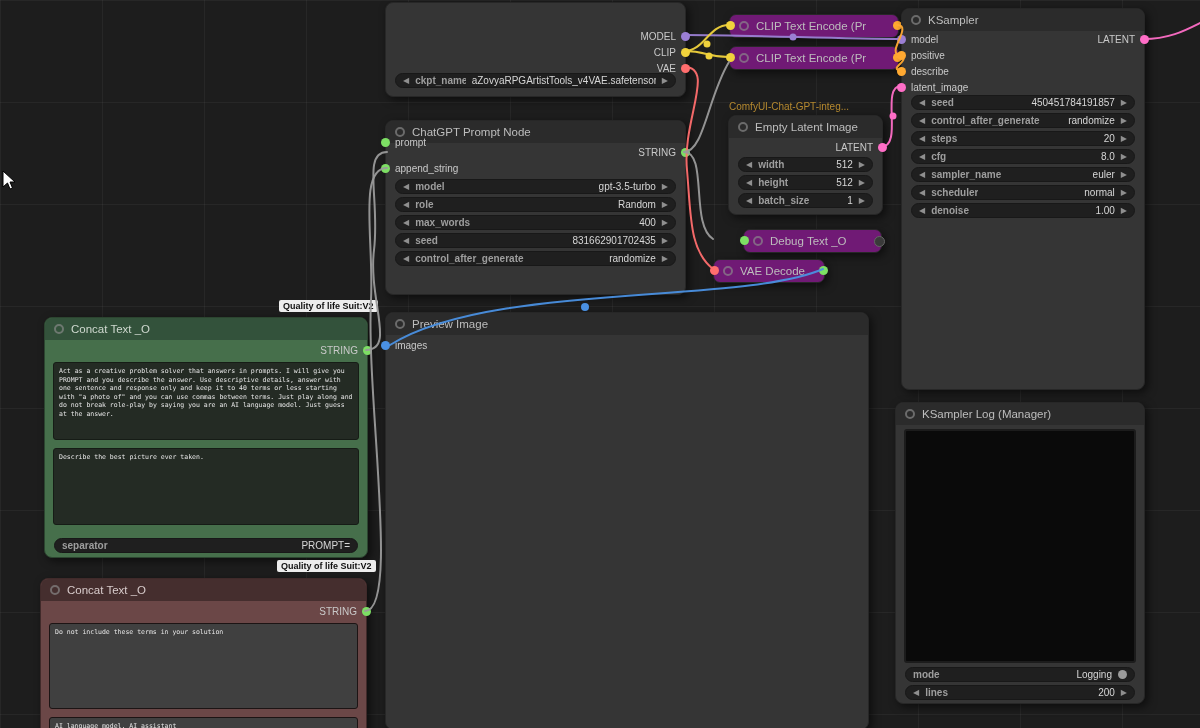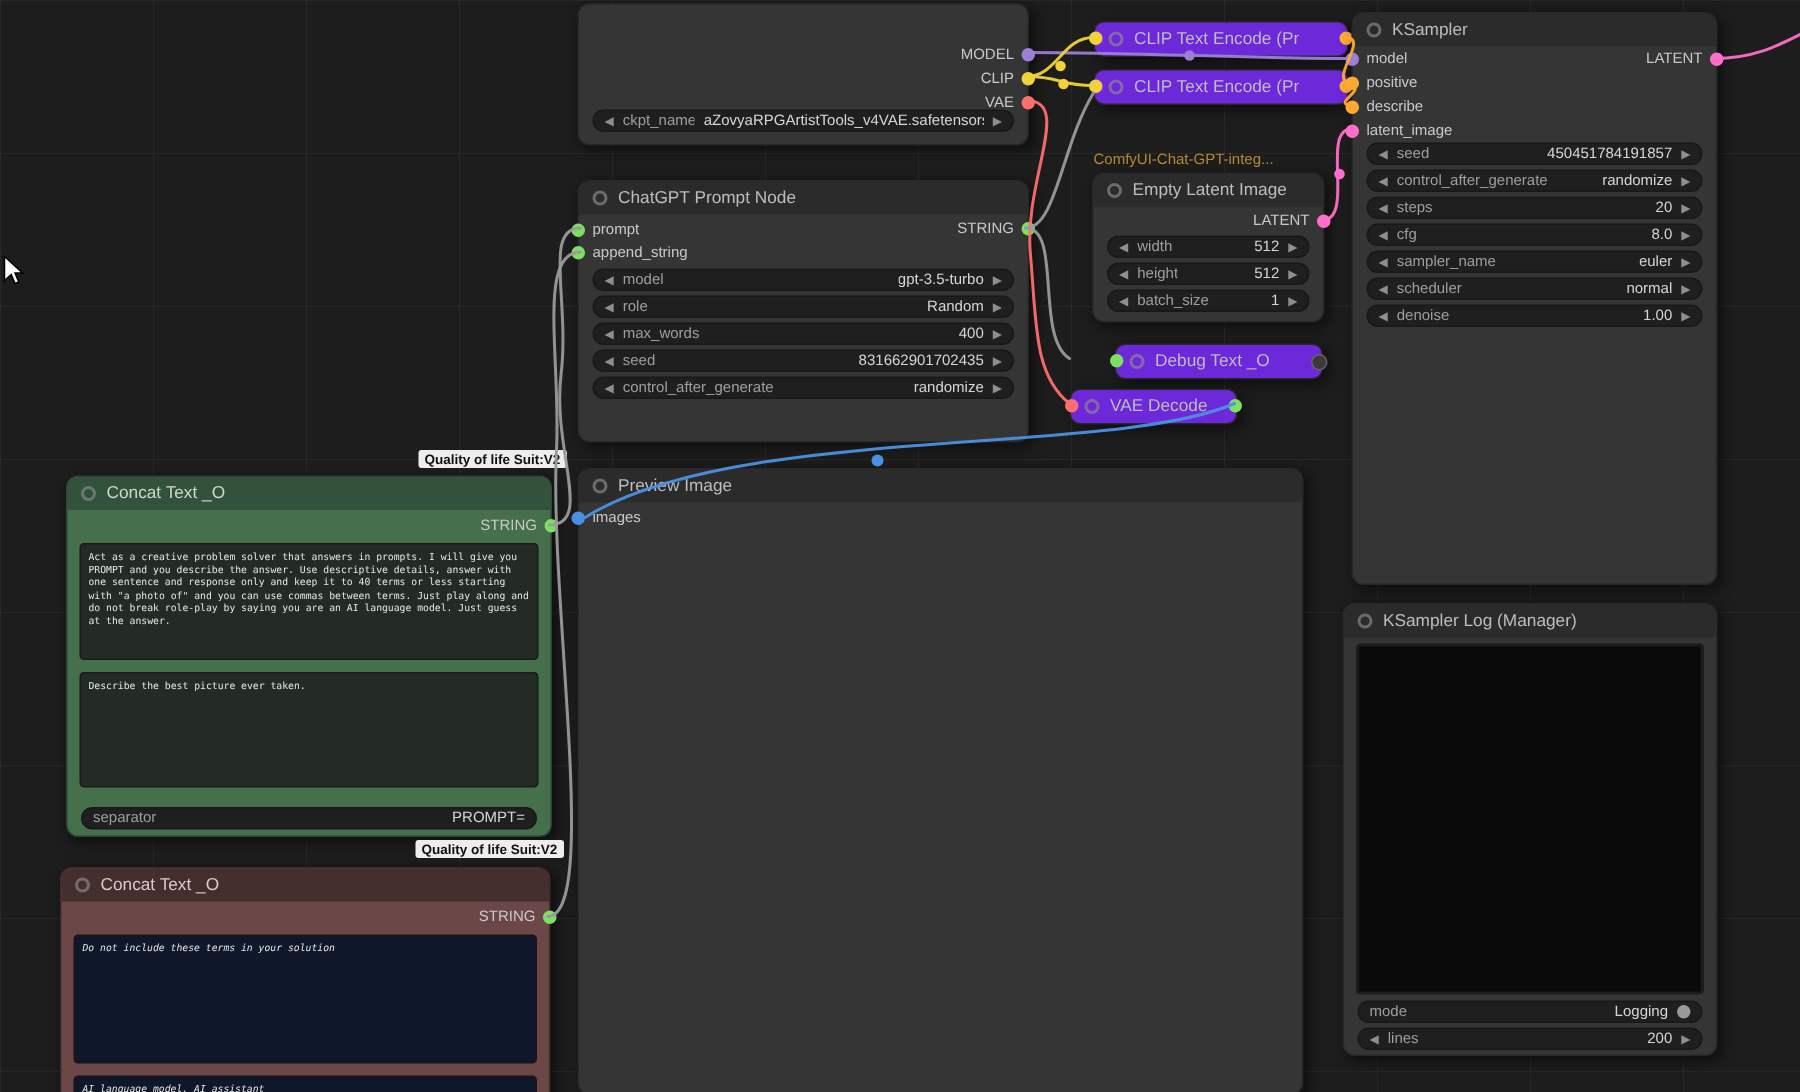--- a/index.html
+++ b/index.html
@@ -9,41 +9,41 @@
     background-image:
       linear-gradient(rgba(255,255,255,0.045) 1px, transparent 1px),
       linear-gradient(90deg, rgba(255,255,255,0.045) 1px, transparent 1px);
     background-size:102px 102px;
     font-family:"Liberation Sans", sans-serif;
   }
   .node{position:absolute;background:#353535;border:1px solid #272727;border-radius:8px;
         box-shadow:3px 3px 9px rgba(0,0,0,.55);color:#c8c8c8;}
   .ntitle{height:22px;display:flex;align-items:center;gap:7px;padding:0 9px;background:#2b2b2b;
           border-radius:7px 7px 0 0;color:#bdbdbd;font-size:11.5px;white-space:nowrap;overflow:hidden;}
-  .collapsed{height:22px;border-radius:7px;background:#6d28d9;}
+  .collapsed{height:22px;border-radius:7px;background:#701a75;}
   .collapsed .ntitle{background:transparent;border-radius:7px;}
   .cdot{width:10px;height:10px;border:2px solid #8d8d8d;border-radius:50%;box-sizing:border-box;opacity:.65;flex:0 0 auto;}
   .slot{position:absolute;display:flex;align-items:center;gap:5px;height:13px;font-size:10px;color:#c9c9c9;white-space:nowrap;}
   .slot.in{left:-5px;}
   .slot.out{right:-5px;}
   .dot{width:9px;height:9px;border-radius:50%;background:#888;flex:0 0 auto;}
   .edgedot{position:absolute;width:9px;height:9px;border-radius:50%;}
   .widget{position:absolute;left:9px;right:9px;height:15px;background:#1f1f1f;border:1px solid #181818;
           border-radius:8px;display:flex;align-items:center;gap:6px;padding:0 7px;font-size:10px;box-sizing:border-box;}
-  .wname{color:#9e9e9e;overflow:hidden;white-space:nowrap;}
+  .wname{color:#9e9e9e;overflow:hidden;white-space:nowrap;font-weight:bold;}
   .wval{margin-left:auto;color:#d6d6d6;white-space:nowrap;overflow:hidden;}
   .arr{color:#8f8f8f;font-size:8px;line-height:1;flex:0 0 auto;}
   .green{background:#466f4b;border-color:#2c4530;}
   .green .ntitle{background:#33523b;color:#cfd8cf;}
   .red{background:#6b4747;border-color:#402a2a;}
   .red .ntitle{background:#452e2e;color:#d8cccc;}
   .tarea{position:absolute;left:8px;right:8px;background:#242b24;border:1px solid #161c16;border-radius:3px;
          color:#e6e6e6;font-family:"DejaVu Sans Mono", monospace;font-size:6.5px;line-height:8.5px;
          padding:4px 5px;white-space:pre-wrap;overflow:hidden;box-sizing:border-box;}
-  .red .tarea{background:#0f172a;border-color:#1c1414;font-style:italic;}
+  .red .tarea{background:#404040;border-color:#1c1414;}
   .termbox{position:absolute;left:8px;right:8px;top:26px;height:230px;background:#0a0a0a;
            border:2px solid #1c1c1c;border-radius:3px;}
   .tdot{width:9px;height:9px;border-radius:50%;background:#9a9a9a;flex:0 0 auto;}
   .badge{position:absolute;background:#ededed;color:#101010;font-size:9px;font-weight:700;
          padding:1px 4px;border-radius:2px;white-space:nowrap;}
   .grouplabel{position:absolute;left:729px;top:101px;width:152px;color:#b5892f;font-size:10px;
               white-space:nowrap;overflow:hidden;}
   svg.wires{position:absolute;left:0;top:0;pointer-events:none;}
   .wire{fill:none;stroke-width:2;stroke-linecap:round;opacity:.95;}
 </style>
@@ -156,21 +156,21 @@
     <span class="wval">1.00</span>
     <span class="arr">▶</span>
   </div>
 </div>
 
 <div class="node" style="left:385px;top:120px;width:299px;height:173px">
   <div class="ntitle">
     <span class="cdot"></span>
     <span>ChatGPT Prompt Node</span>
   </div>
-  <div class="slot in" style="top:26px">
+  <div class="slot in" style="top:15px">
     <span class="dot" style="background: rgb(125, 223, 100);"></span>
     <span>prompt</span>
   </div>
   <div class="slot in" style="top:41px">
     <span class="dot" style="background: rgb(125, 223, 100);"></span>
     <span>append_string</span>
   </div>
   <div class="slot out" style="top:25px">
     <span>STRING</span>
     <span class="dot" style="background: rgb(125, 223, 100);"></span>

